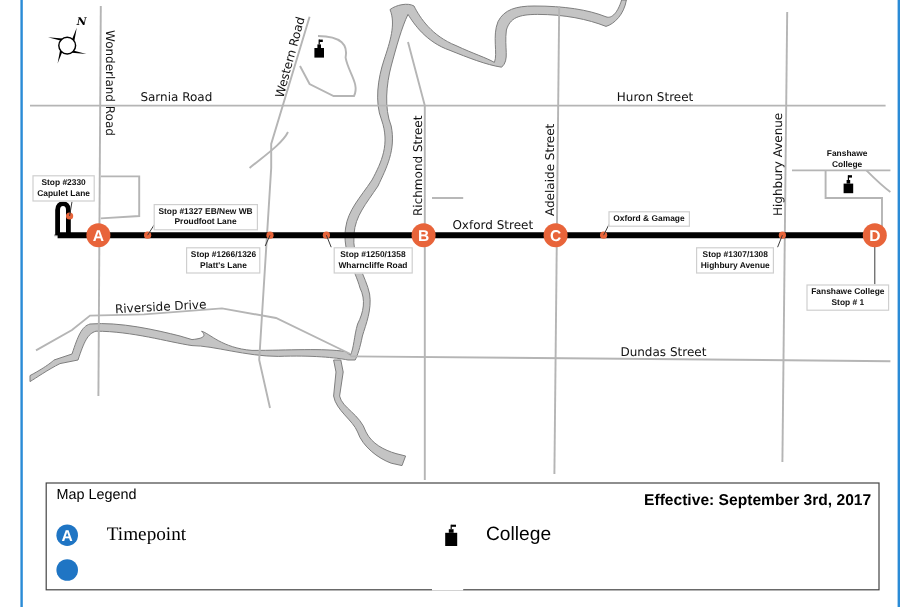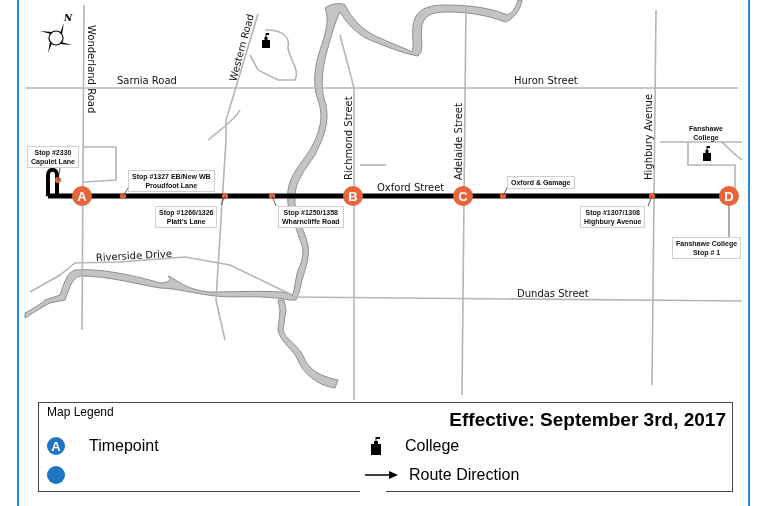--- a/index.html
+++ b/index.html
@@ -9,25 +9,25 @@
   .frame-right { position:absolute; left:748px; top:0; width:2px; height:506px; background:#2a8bd6; }
   svg.map { position:absolute; left:0; top:0; }
   .road-label { font-family:"DejaVu Sans", sans-serif; font-size:10px; fill:#111; }
   .stop-label-box { position:absolute; background:#fff; border:1px solid #cfcfcf;
         font-family:"Liberation Sans", sans-serif; font-weight:bold; font-size:7px; line-height:9px;
         text-align:center; padding:1px 3px; color:#111; white-space:nowrap; }
   .legend { position:absolute; left:38px; top:402px; width:693px; height:88px;
             border:1px solid #444; background:#fff; }
   .legend-title { position:absolute; left:8px; top:2px; font-weight:normal; font-size:12px;
             font-family:"Liberation Sans", sans-serif; }
-  .legend-effective { position:absolute; right:6px; top:6px; font-weight:bold; font-size:19px; }
+  .legend-effective { position:absolute; right:6px; top:6px; font-weight:bold; font-size:13px; }
   .legend-item { position:absolute; font-size:16px; display:flex; align-items:center; }
   .lg-circle { width:18px; height:18px; border-radius:50%; background:#1f75c4; color:#fff;
                font-weight:bold; font-size:13px; display:flex; align-items:center; justify-content:center; }
-  .lg-text { margin-left:24px; }
+  .lg-text { margin-left:24px;font-family:Liberation Serif, serif; }
   .gap-mask { position:absolute; left:360px; top:488px; width:26px; height:4px; background:#fff; }
 </style>
 </head>
 <body>
 
 <div class="frame-left"></div>
 <div class="frame-right"></div>
 
 <svg class="map" width="768" height="400" viewBox="0 0 768 400">
 
@@ -174,21 +174,14 @@
   </div>
   <div class="legend-item" style="left:330px;top:34px;">
     <svg width="14" height="18" viewBox="0 0 14 18">
         <rect x="2" y="7" width="10" height="11" fill="#000"></rect>
         <rect x="5" y="4" width="4" height="3" fill="#000"></rect>
         <line x1="7" y1="4" x2="7" y2="0" stroke="#000"></line>
         <rect x="7" y="0" width="4" height="2" fill="#000"></rect>
       </svg>
     <span style="margin-left:22px;">College</span>
   </div>
-  <div class="legend-item" style="left:326px;top:63px;">
-    <svg width="34" height="10" viewBox="0 0 34 10">
-        <line x1="0" y1="5" x2="25" y2="5" stroke="#000" stroke-width="1.5"></line>
-        <polygon points="24,1 33,5 24,9" fill="#000"></polygon>
-      </svg>
-    <span style="margin-left:10px;">Route Direction</span>
-  </div>
 </div>
 <div class="gap-mask"></div>
 
 </body></html>

